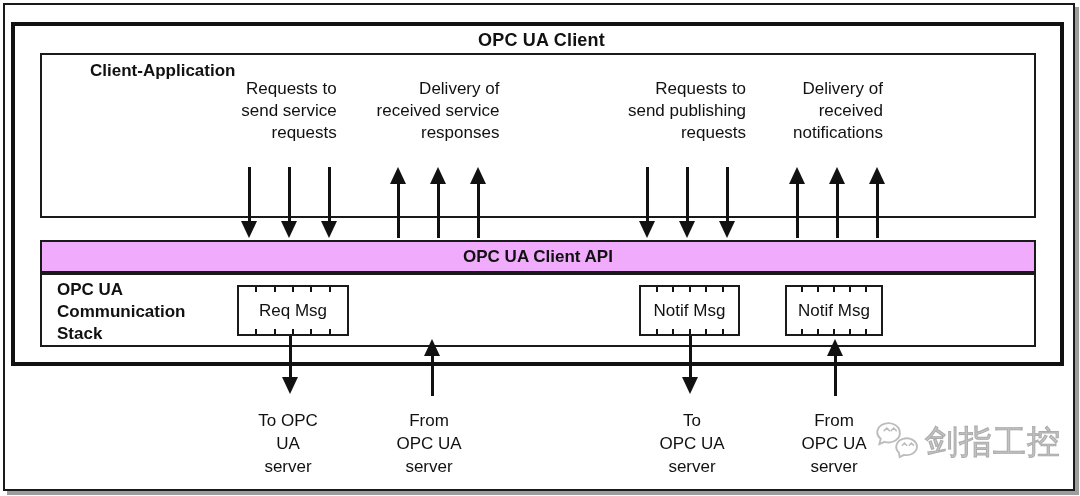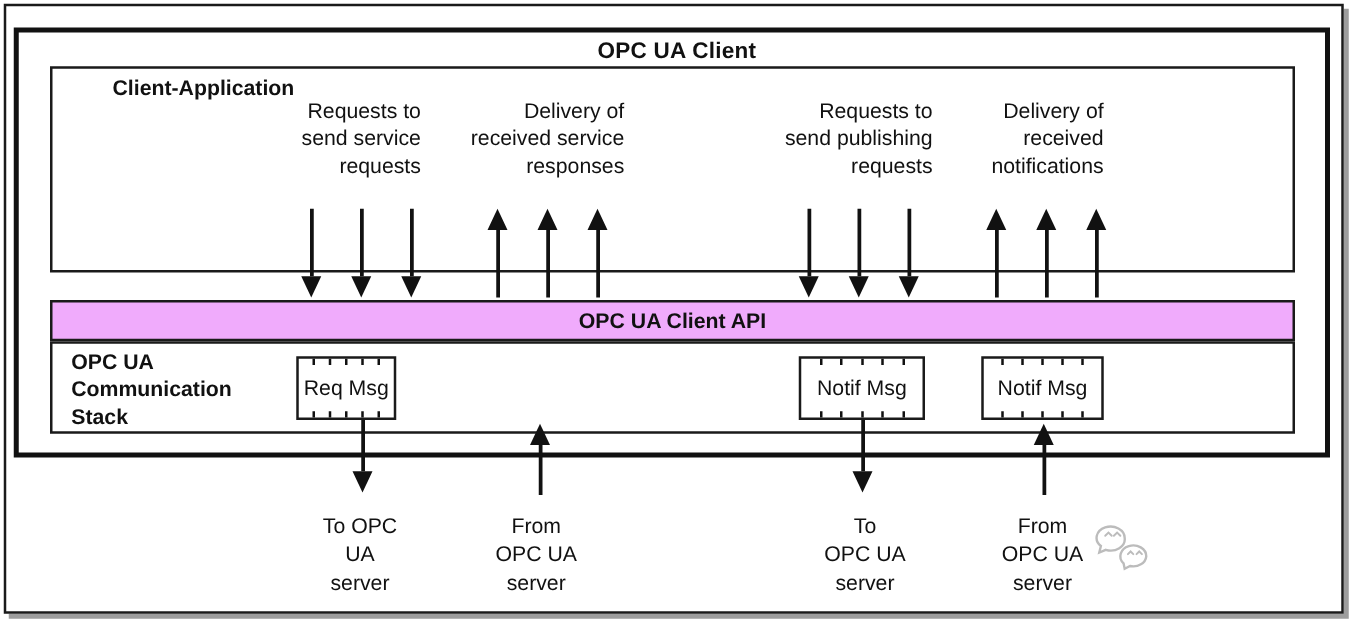--- a/index.html
+++ b/index.html
@@ -172,21 +172,21 @@
 
   <div class="abs api-bar">
     <span>OPC UA Client API</span>
   </div>
 
   <div class="abs stack-box"></div>
   <div class="abs stack-label">OPC UA
 Communication
 Stack</div>
 
-  <div class="msg-box" style="left:237px;width:80px">
+  <div class="msg-box" style="left:237px;width:112px">
     <div class="ticks ticks-top">
         <div class="tick"></div>
         <div class="tick"></div>
         <div class="tick"></div>
         <div class="tick"></div>
         <div class="tick"></div>
       </div>
     <span>Req Msg</span>
     <div class="ticks ticks-bottom">
         <div class="tick"></div>
@@ -269,15 +269,16 @@
           <path d="M47 29 a12 10 0 1 0 -21 6.5 l1 5 5 -2.5 a12 10 0 0 0 15 -9z"></path>
         </g>
         <g fill="none" stroke="#bcbcbc" stroke-width="1.8" stroke-linecap="round">
           <path d="M9 10 l3 -3 3 3"></path>
           <path d="M17 10 l3 -3 3 3"></path>
           <path d="M30 27 l2.5 -2.5 2.5 2.5"></path>
           <path d="M38 27 l2.5 -2.5 2.5 2.5"></path>
         </g>
       </svg>
     </span>
+    <span class="watermark-text">剑指工控</span>
   </div>
 
 </div>
 
 </body></html>

